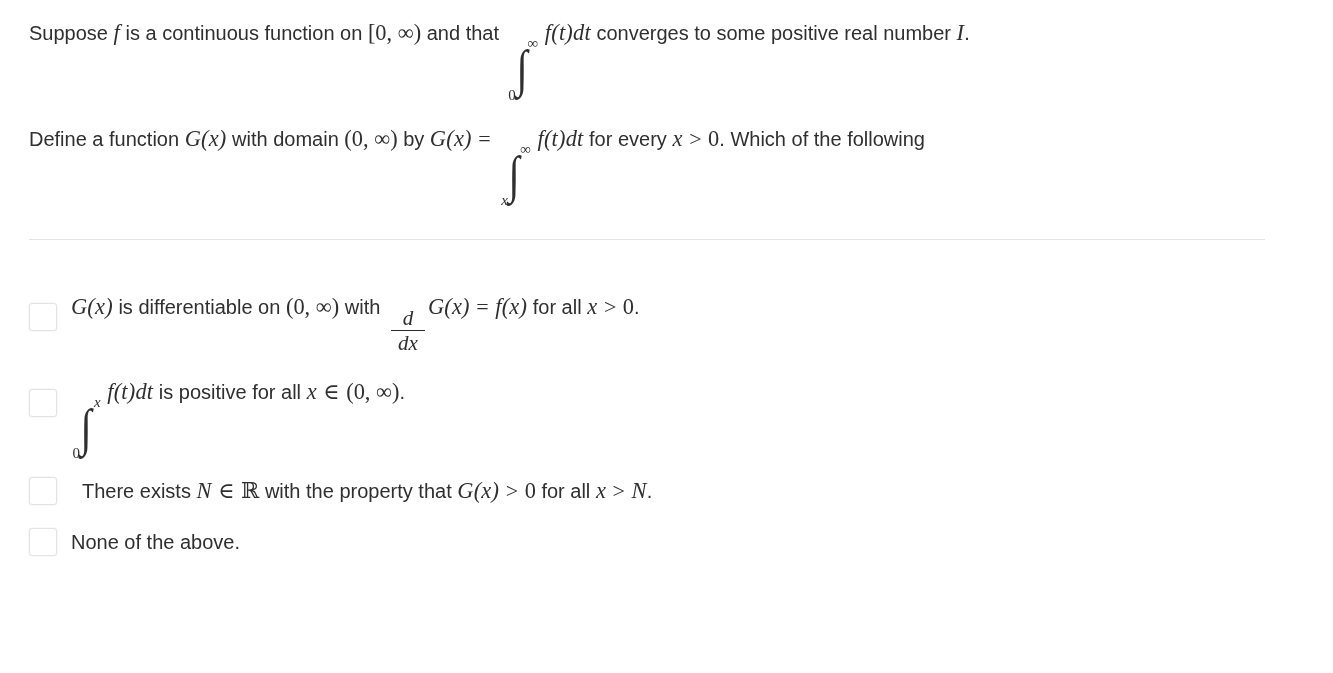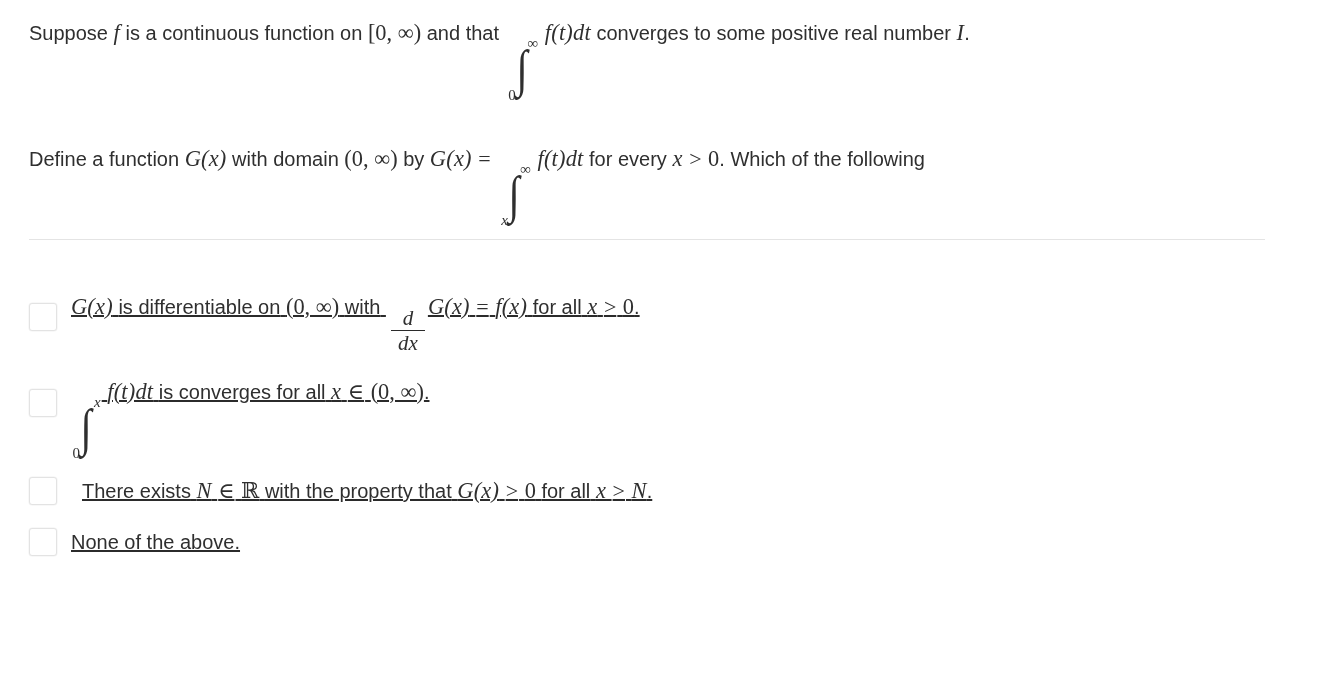--- a/index.html
+++ b/index.html
@@ -106,39 +106,38 @@
     left: 29px;
     top: 22px;
     width: 1240px;
   }
   .stem .line {
     font-size: 20px;
     line-height: 22px;
     white-space: nowrap;
     color: #2f2f2f;
   }
-  .stem .line.l1 { margin-bottom: 44px; }
+  .stem .line.l1 { margin-bottom: 24px; }
   .stem .line.l2 { margin-bottom: 57px; }
 
   .divider {
     position: absolute;
     left: 29px;
     top: 239px;
     width: 1236px;
     height: 1px;
     background: #e4e4e4;
   }
 
   
   .options {
     position: absolute;
     left: 29px;
     top: 290px;
     width: 1240px;
-    text-decoration: underline;
   }
   .option {
     display: flex;
     align-items: flex-start;
     margin-bottom: 16px;
   }
   .option .cbwrap {
     flex: 0 0 auto;
     padding-top: 3px;
     padding-right: 14px;
@@ -253,21 +252,21 @@
       <div class="cbwrap">
         <span class="checkbox"></span>
       </div>
       <div class="body">
         <span class="intg">
           <span class="lim up ital">x</span>
           <span class="sym"><span>∫</span></span>
           <span class="lim low">0</span>
         </span>
         <span class="mi">f(t)dt</span>
-        <span class="txt">is converges for all</span>
+        <span class="txt">is positive for all</span>
         <span class="mi">x</span>
         <span class="mop">∈</span>
         <span class="mn">(0, ∞)</span><span class="txt">.</span>
       </div>
     </div>
 
     <div class="option opt-3">
       <div class="cbwrap">
         <span class="checkbox"></span>
       </div>

